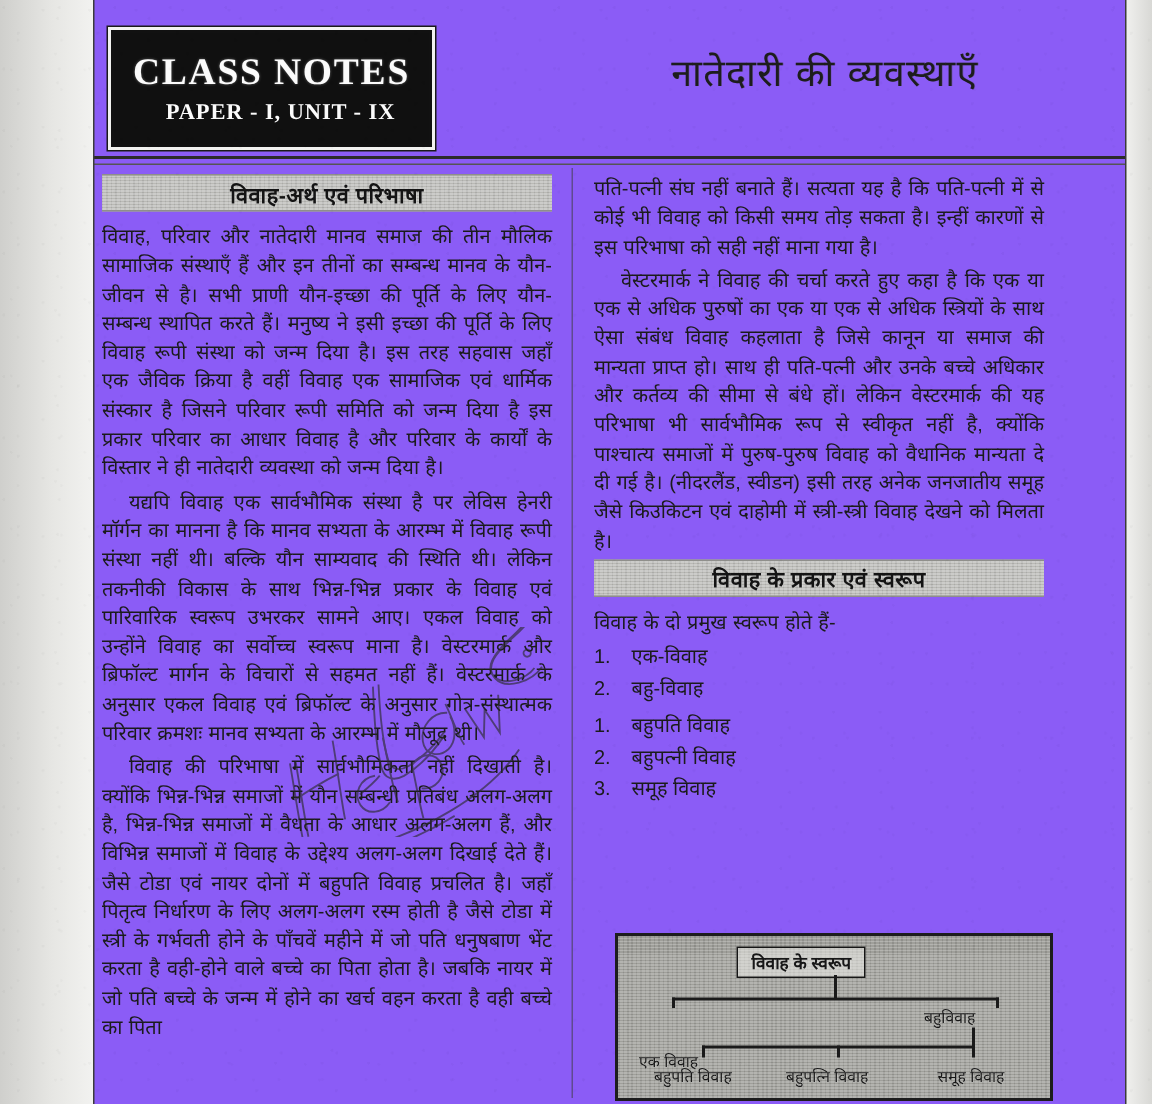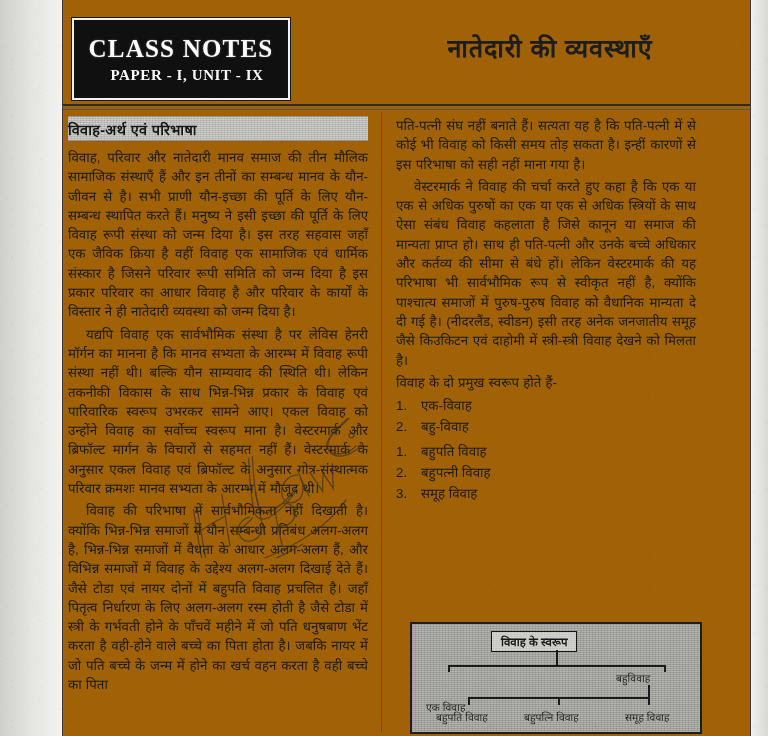--- a/index.html
+++ b/index.html
@@ -13,21 +13,21 @@
     height: 736px;
     overflow: hidden;
     font-family: "Liberation Serif", "DejaVu Serif", serif;
     position: relative;
   }
 
   
   #page {
     position: absolute;
     inset: 0;
-    background: #a16207;
+    background: #8b5cf6;
     overflow: hidden;
   }
   
   #grain {
     position: absolute;
     inset: 0;
     pointer-events: none;
     opacity: .5;
     background-image:
       radial-gradient(circle at 7% 12%, rgba(0,0,0,.05) 0 1px, transparent 1px),
@@ -86,21 +86,21 @@
     line-height: 1;
     margin-left: 12px;
   }
   #doc-title {
     position: absolute;
     left: 300px; top: 22px;
     width: 376px;
     text-align: center;
     font-family: "Liberation Sans", "DejaVu Sans", sans-serif;
     font-size: 25px;
-    font-weight: bold;
+    font-weight: normal;
     color: #1d1d1d;
     letter-spacing: 1px;
     z-index: 20;
     text-shadow: .4px .4px 0 rgba(70,70,70,.45);
   }
   #header-rule-1 {
     position: absolute;
     left: 0; right: 0; top: 96px;
     height: 2px;
     background: #2b2b2b;
@@ -138,21 +138,21 @@
     height: 23px;
     margin-bottom: 7px;
     background: #b9b9b5;
     background-image:
       repeating-linear-gradient(0deg, rgba(255,255,255,.28) 0 1px, transparent 1px 2px),
       repeating-linear-gradient(90deg, rgba(0,0,0,.08) 0 1px, transparent 1px 3px);
     border-top: 1px solid #8f8f8b;
     border-bottom: 1px solid #8f8f8b;
     display: flex;
     align-items: center;
-    justify-content: flex-start;
+    justify-content: center;
   }
   .section-head span {
     font-family: "Liberation Sans", "DejaVu Sans", sans-serif;
     font-size: 14.5px;
     font-weight: bold;
     color: #141414;
     letter-spacing: .3px;
     text-shadow: .3px .3px 0 rgba(255,255,255,.5);
   }
 
@@ -287,20 +287,23 @@
 
     <p class="para indent">विवाह की परिभाषा में सार्वभौमिकता नहीं दिखाती है। क्योंकि भिन्न-भिन्न समाजों में यौन सम्बन्धी प्रतिबंध अलग-अलग है, भिन्न-भिन्न समाजों में वैधता के आधार अलग-अलग हैं, और विभिन्न समाजों में विवाह के उद्देश्य अलग-अलग दिखाई देते हैं। जैसे टोडा एवं नायर दोनों में बहुपति विवाह प्रचलित है। जहाँ पितृत्व निर्धारण के लिए अलग-अलग रस्म होती है जैसे टोडा में स्त्री के गर्भवती होने के पाँचवें महीने में जो पति धनुषबाण भेंट करता है वही-होने वाले बच्चे का पिता होता है। जबकि नायर में जो पति बच्चे के जन्म में होने का खर्च वहन करता है वही बच्चे का पिता</p>
   </div>
 
   <div class="column" id="col-right">
 
     <p class="para">पति-पत्नी संघ नहीं बनाते हैं। सत्यता यह है कि पति-पत्नी में से कोई भी विवाह को किसी समय तोड़ सकता है। इन्हीं कारणों से इस परिभाषा को सही नहीं माना गया है।</p>
 
     <p class="para indent">वेस्टरमार्क ने विवाह की चर्चा करते हुए कहा है कि एक या एक से अधिक पुरुषों का एक या एक से अधिक स्त्रियों के साथ ऐसा संबंध विवाह कहलाता है जिसे कानून या समाज की मान्यता प्राप्त हो। साथ ही पति-पत्नी और उनके बच्चे अधिकार और कर्तव्य की सीमा से बंधे हों। लेकिन वेस्टरमार्क की यह परिभाषा भी सार्वभौमिक रूप से स्वीकृत नहीं है, क्योंकि पाश्चात्य समाजों में पुरुष-पुरुष विवाह को वैधानिक मान्यता दे दी गई है। (नीदरलैंड, स्वीडन) इसी तरह अनेक जनजातीय समूह जैसे किउकिटन एवं दाहोमी में स्त्री-स्त्री विवाह देखने को मिलता है।</p>
 
+    <div class="section-head">
+      <span>विवाह के प्रकार एवं स्वरूप</span>
+    </div>
 
     <p class="para">विवाह के दो प्रमुख स्वरूप होते हैं-</p>
 
     <ul class="numlist">
       <li>
         <span class="num">1.</span>
         <span>एक-विवाह</span>
       </li>
       <li>
         <span class="num">2.</span>

